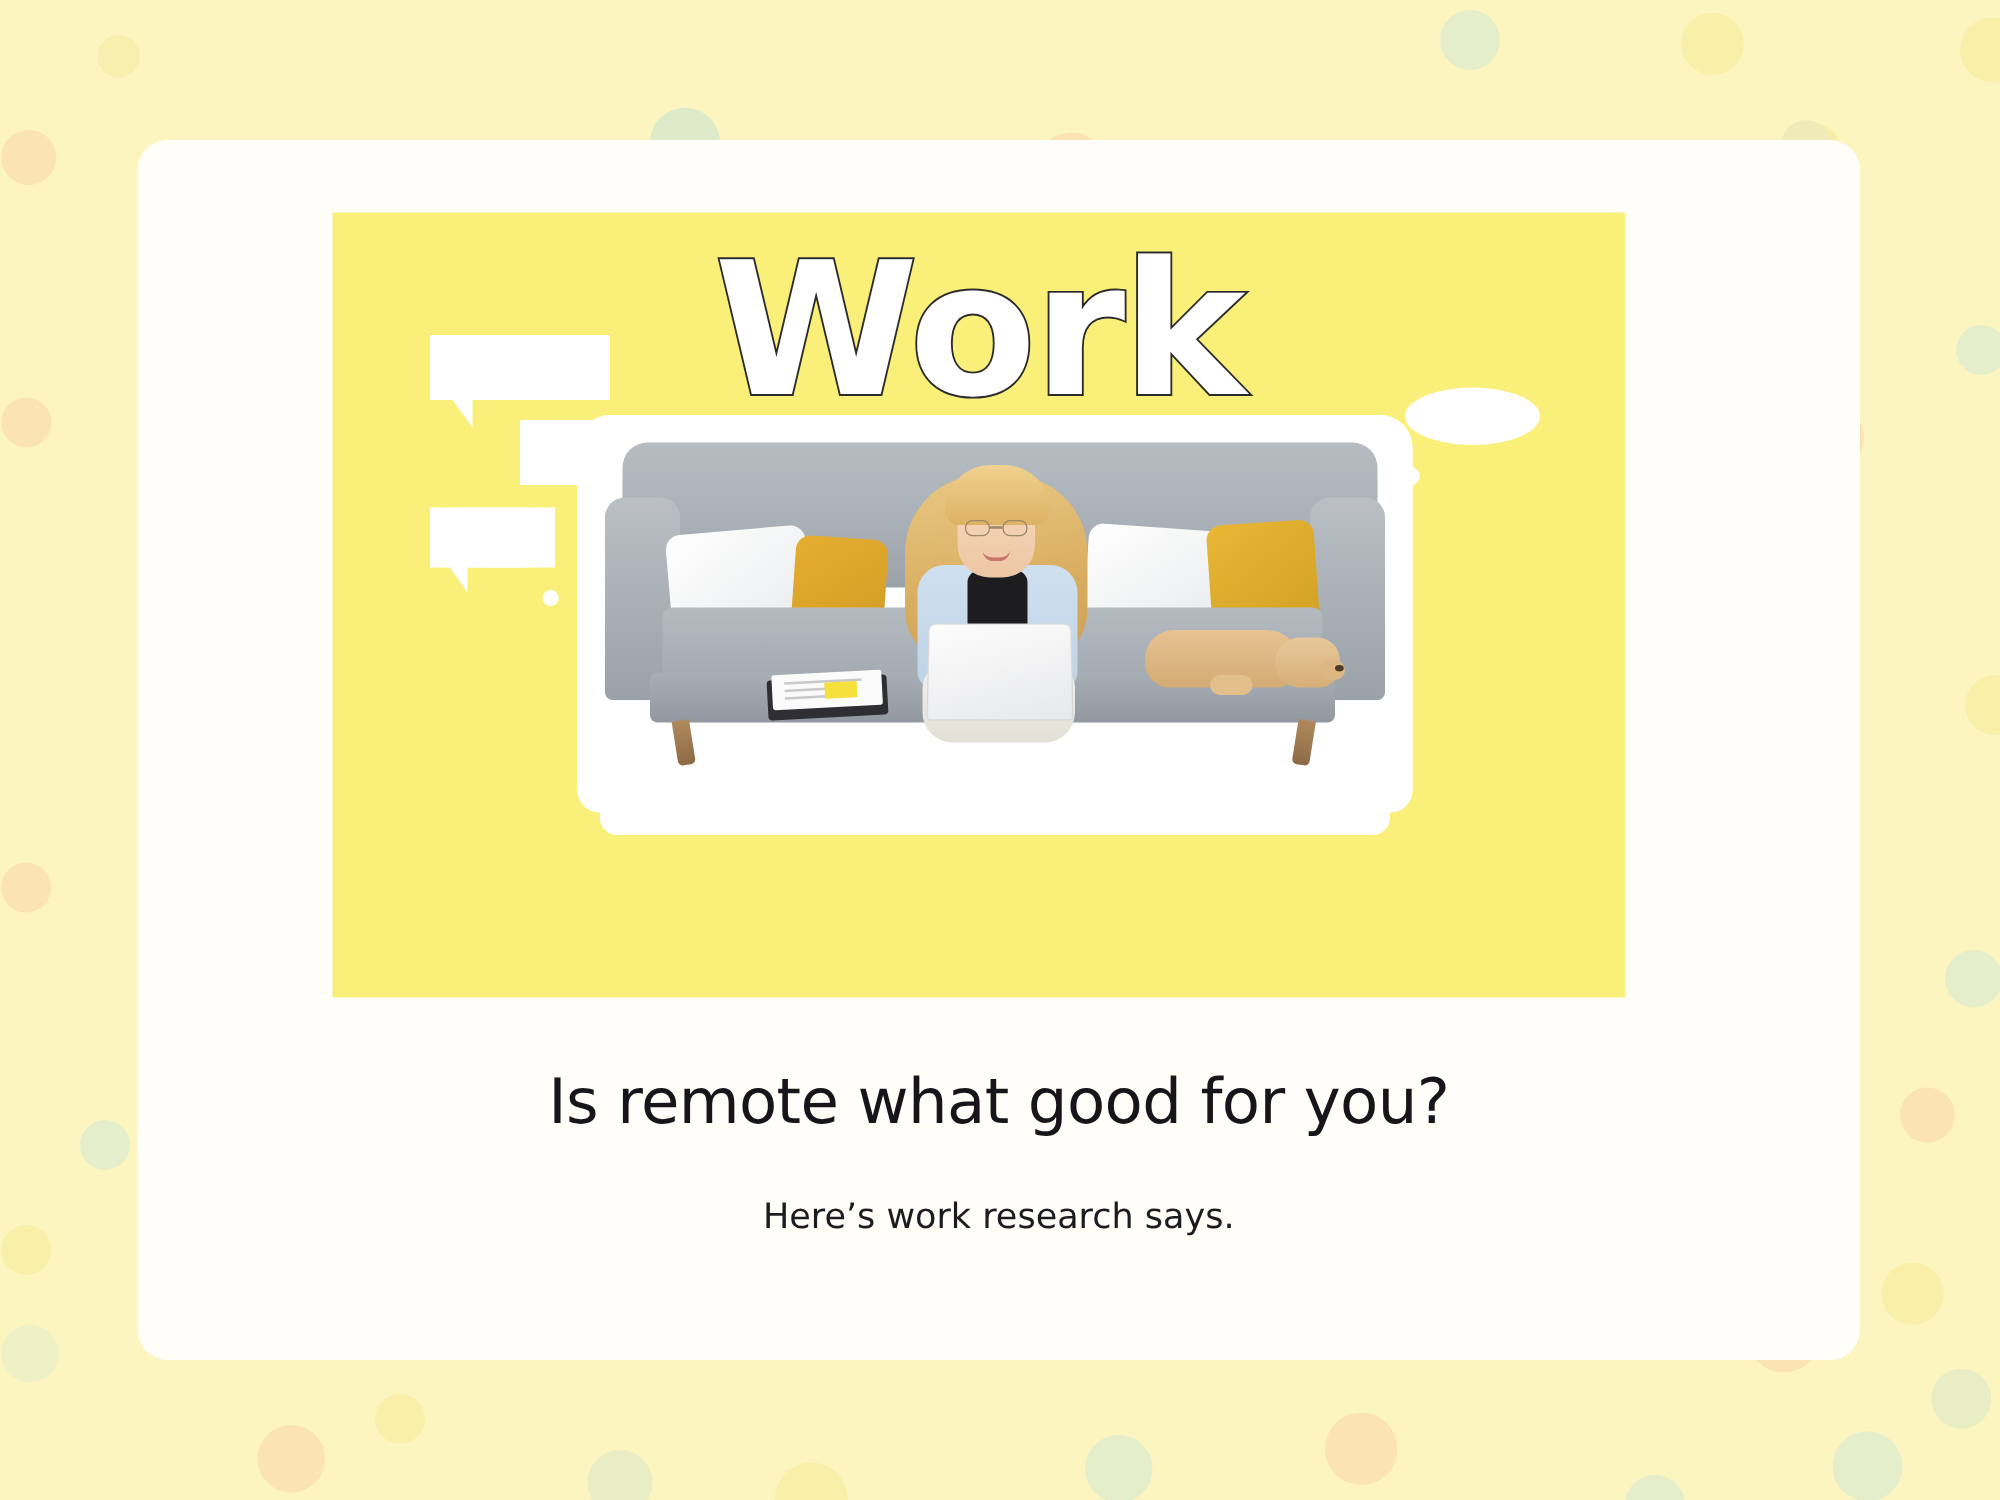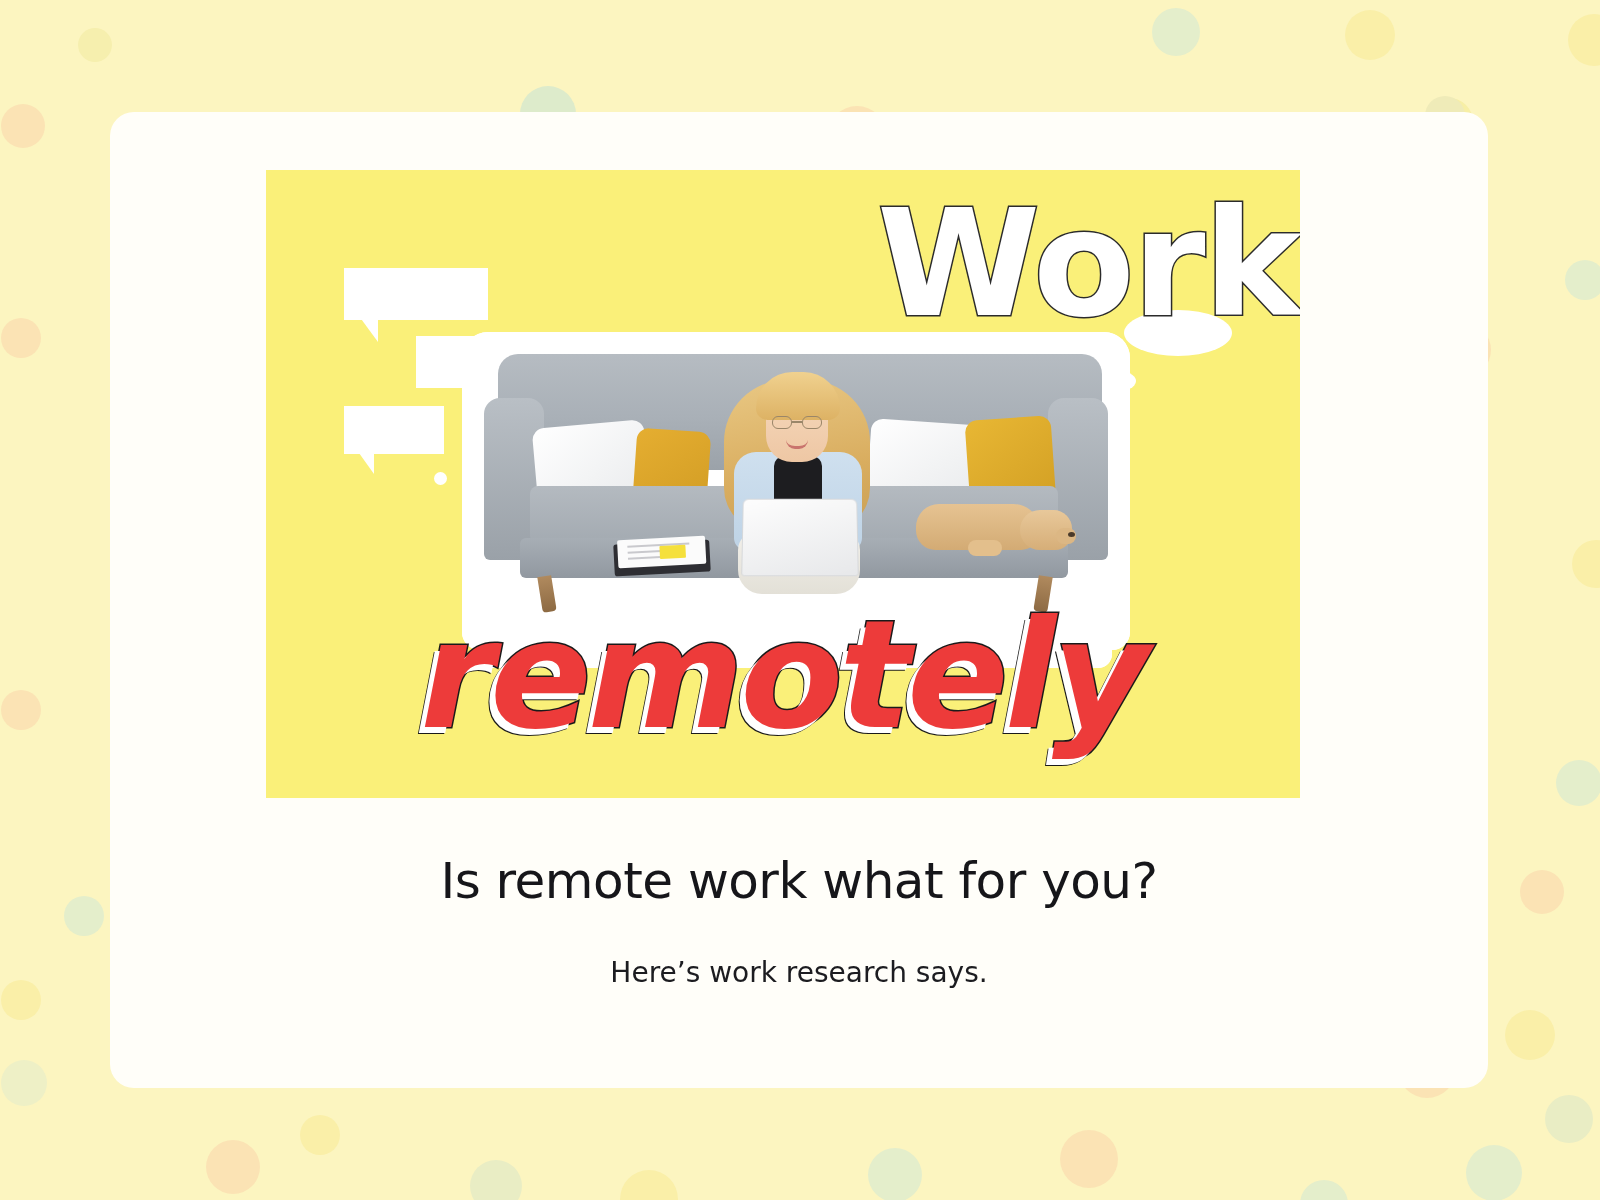--- a/index.html
+++ b/index.html
@@ -45,21 +45,21 @@
   .dots-row { position:absolute; display:flex; gap:16px; }
   .dots-row i { display:block; width:13px; height:13px; border-radius:50%; background:#fff; }
 
   
   .thought { position:absolute; background:#fff; border-radius:50%; }
 
   
   #work-word {
     position:absolute;
     left:0; right:0; top:20px;
-    text-align:right;
+    text-align:center;
     font-family:"DejaVu Sans", sans-serif;
     font-weight:700;
     font-size:148px;
     line-height:1;
     letter-spacing:-2px;
     color:#FFFFFF;
     -webkit-text-stroke:3px #2b2b2b;
     paint-order:stroke fill;
     z-index:2;
   }
@@ -375,21 +375,20 @@
           <div class="lens l"></div>
             <div class="bridge"></div>
             <div class="lens r"></div>
         </div>
         <div class="smile"></div>
         <div class="legs-white"></div>
         <div class="laptop"></div>
       </div>
     </div>
 
-    <div id="remotely-word">remotely</div>
   </div>
 
   <div id="caption-block">
-    <div id="headline">Is remote work what for you?</div>
+    <div id="headline">Is remote what good for you?</div>
     <div id="subheadline">Here’s work research says.</div>
   </div>
 
 </div>
 
 </body></html>

